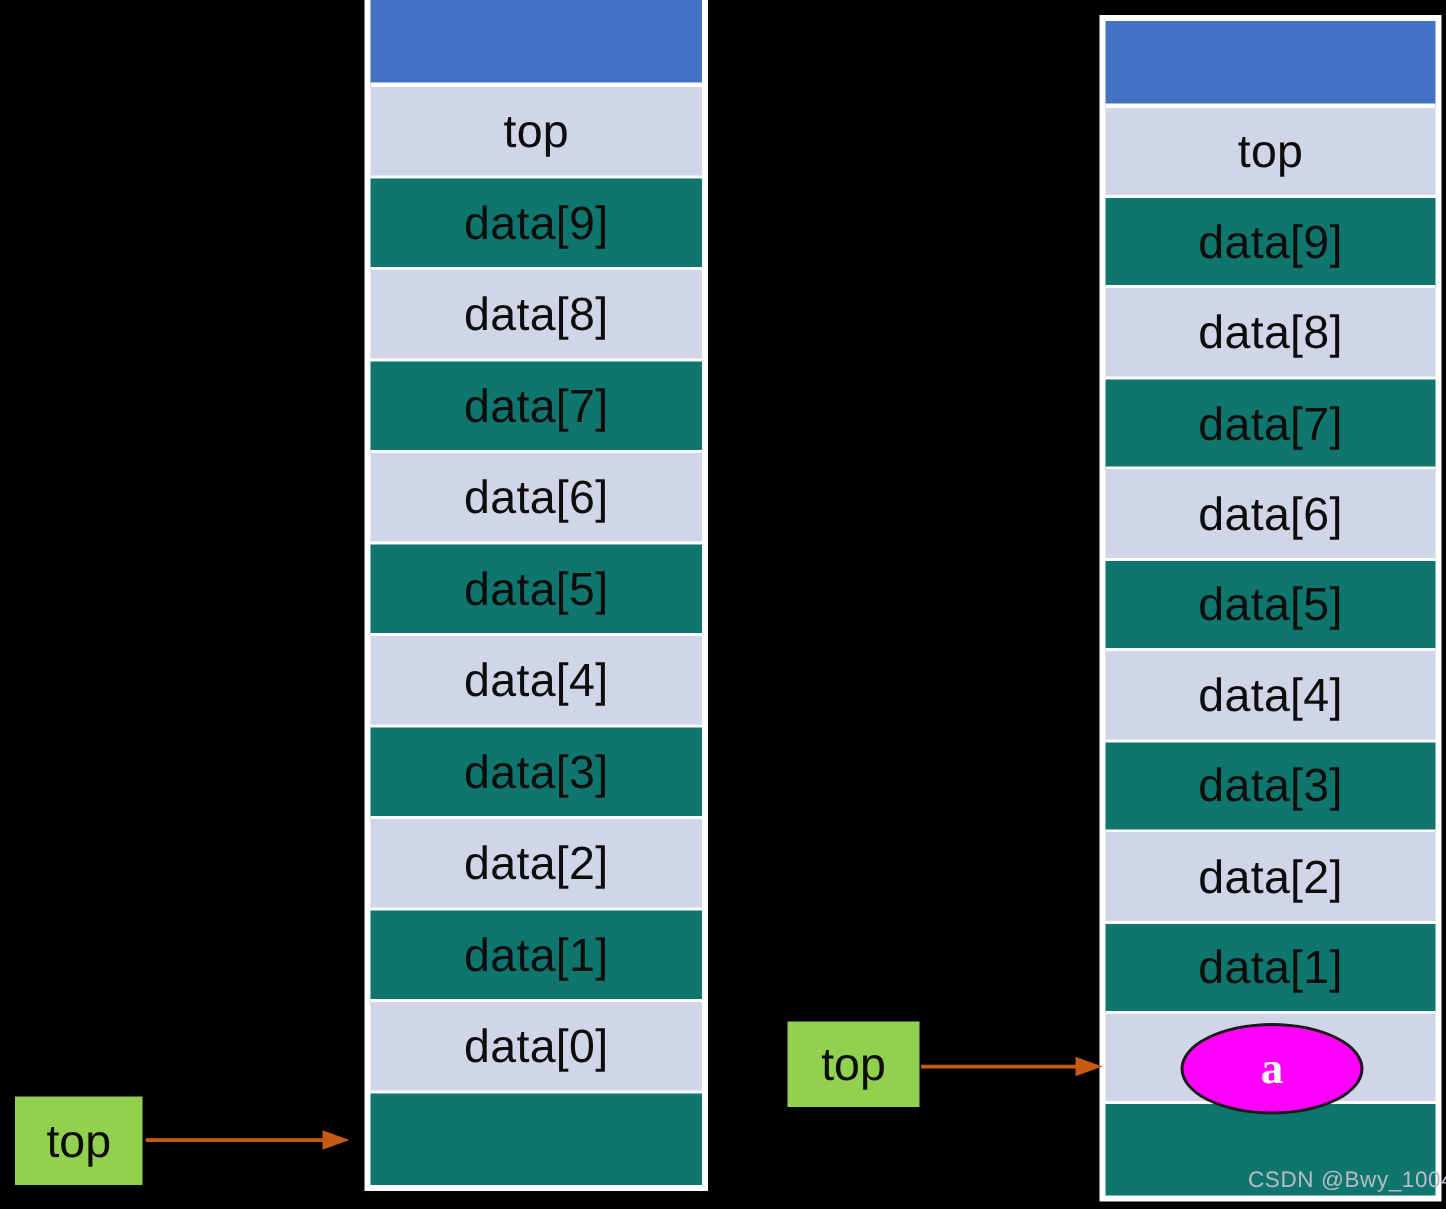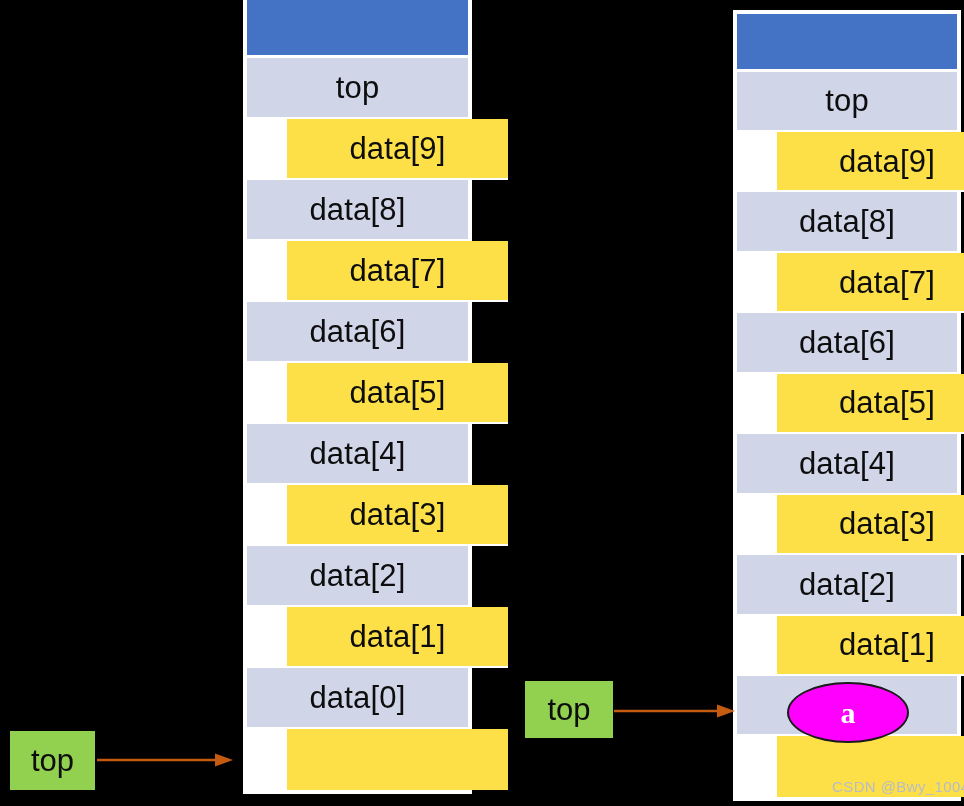--- a/index.html
+++ b/index.html
@@ -32,21 +32,21 @@
     align-items: center;
     justify-content: center;
     color: #0d0d0d;
     font-size: 31px;
     line-height: 1;
     letter-spacing: 0.2px;
     position: relative;
   }
   .cell-header { background: #4472c4; height: 58px; border-bottom: 3px solid #ffffff; }
   .cell-dark   { background: #d0d5e8; }
-  .cell-light  { background: #fde047; margin-left: 40px; }
+  .cell-light  { background: #0f766e; }
   .cell-row    { height: 61px; border-bottom: 2px solid #ffffff; }
   .cell-last   { border-bottom: none; }
 
   .tag {
     position: absolute;
     background: #92d050;
     display: flex;
     align-items: center;
     justify-content: center;
     color: #0d0d0d;

